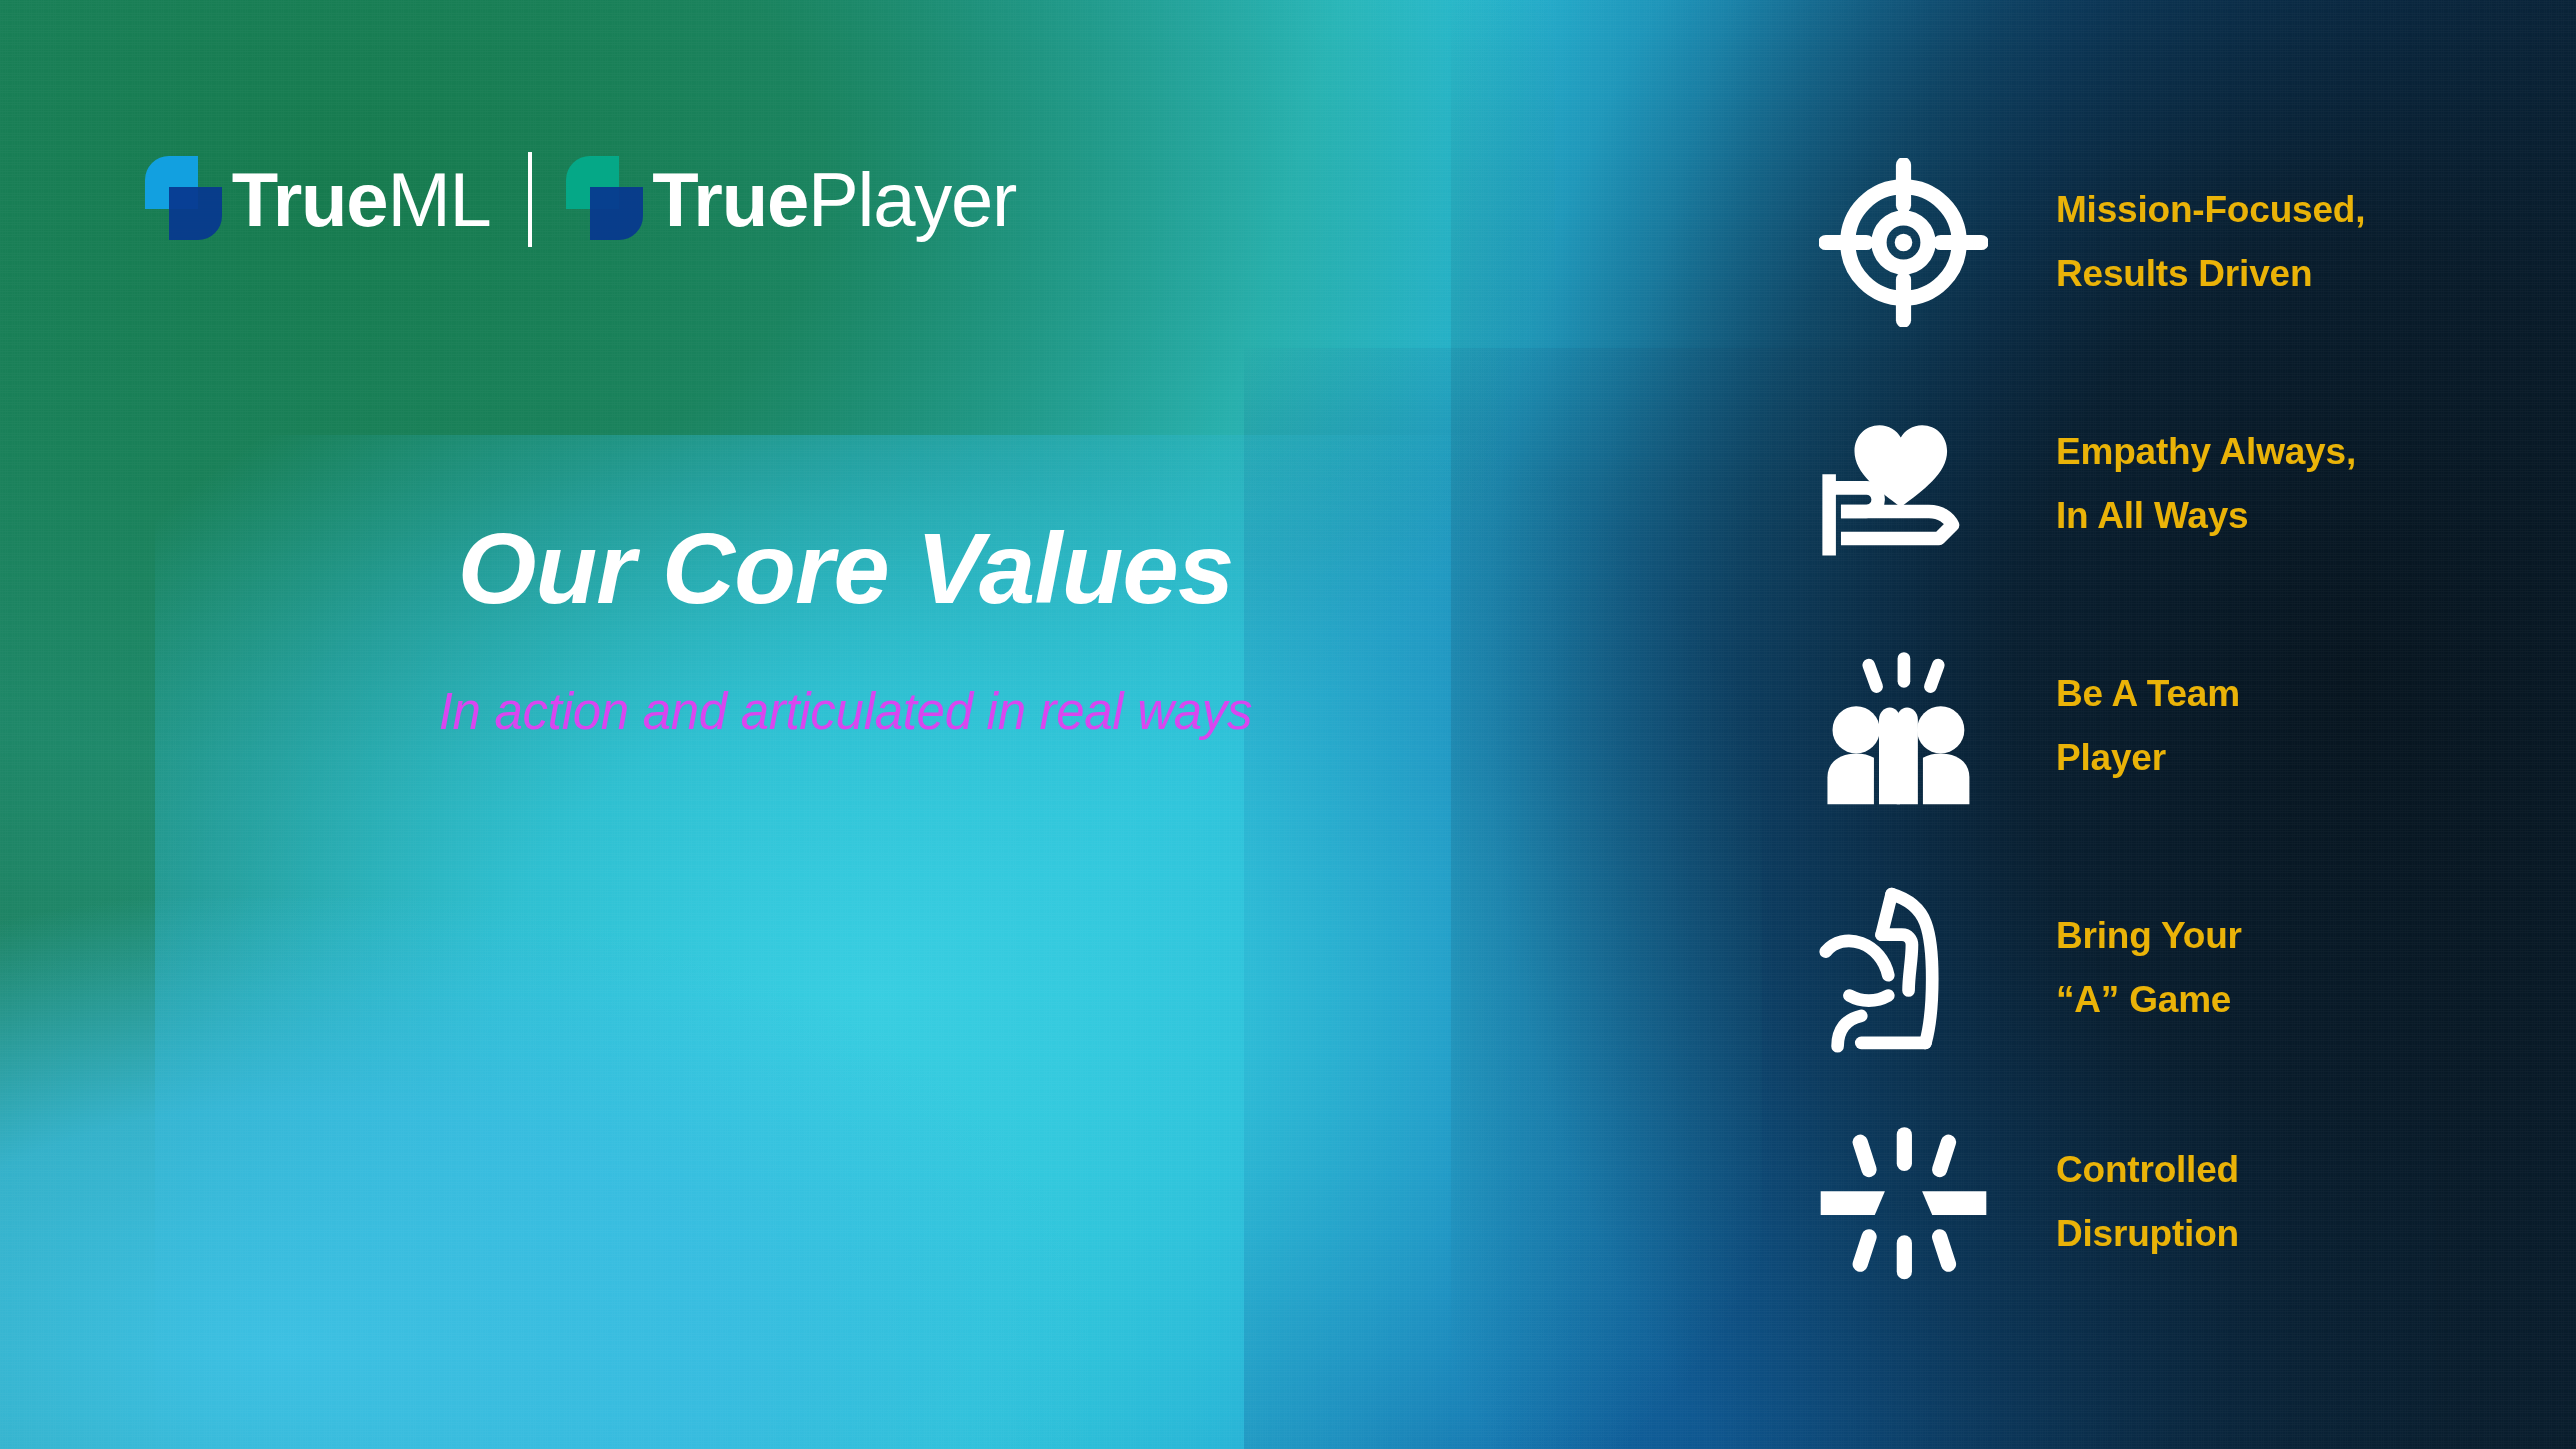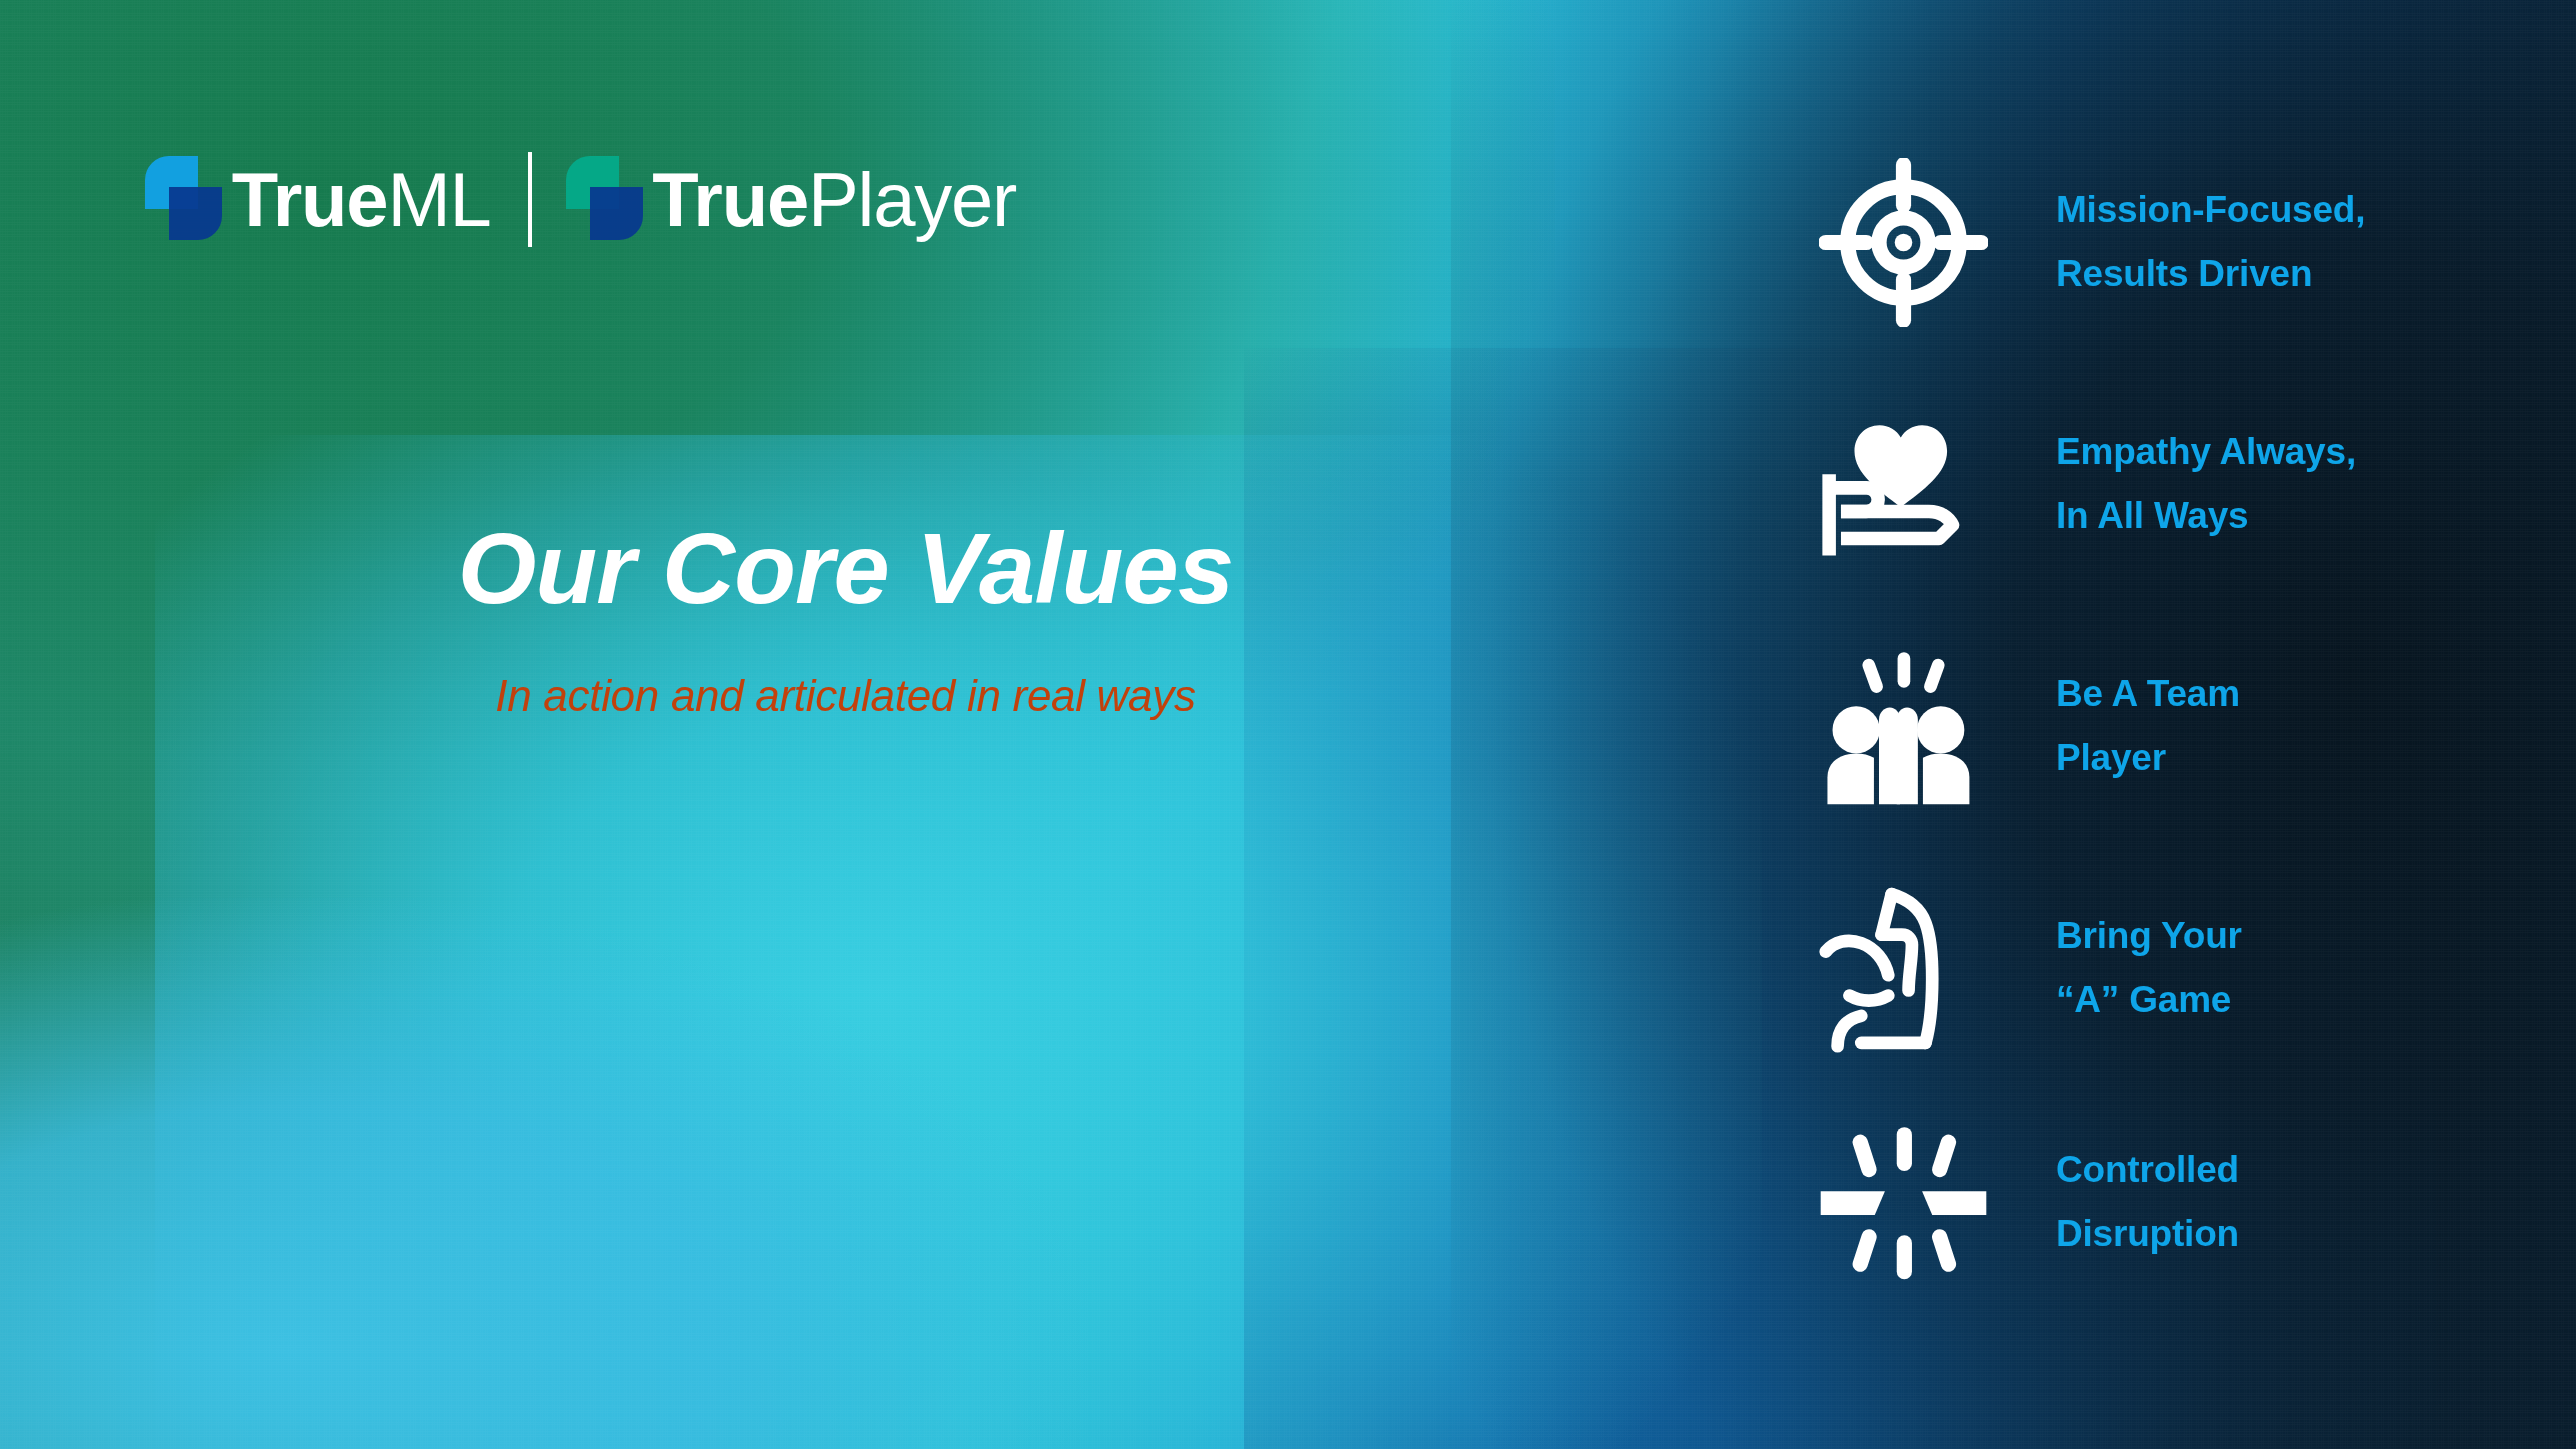--- a/index.html
+++ b/index.html
@@ -172,26 +172,26 @@
   .headline {
     color: #ffffff;
     font-size: 101px;
     font-weight: 700;
     letter-spacing: -0.8px;
     line-height: 1.05;
     margin: 0;
     white-space: nowrap;
   }
   .subhead {
-    color: #c2410c;
-    font-size: 44px;
+    color: #d946ef;
+    font-size: 51px;
     font-weight: 500;
     letter-spacing: -0.3px;
     line-height: 1.1;
-    margin: 4px;
+    margin: 16px;
     padding-top: 47px;
     white-space: nowrap;
   }
 
   
   .values {
     position: absolute;
     left: 1811px;
     top: 121px;
     width: 708px;
@@ -205,21 +205,21 @@
   .value-icon {
     width: 185px;
     height: 185px;
     flex: 0 0 auto;
     display: flex;
     align-items: center;
     justify-content: center;
   }
   .value-icon svg { display: block; }
   .value-label {
-    color: #0ea5e9;
+    color: #eab308;
     font-size: 37px;
     font-weight: 700;
     line-height: 1.72;
     letter-spacing: -0.2px;
     margin-left: 60px;
     white-space: pre-line;
   }
 </style>
 </head>
 <body>

